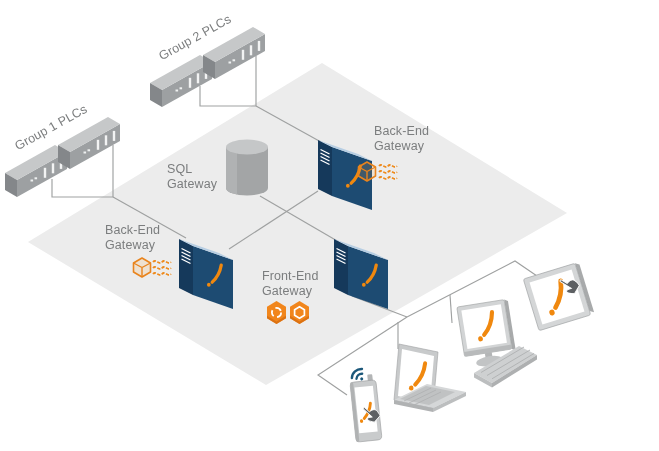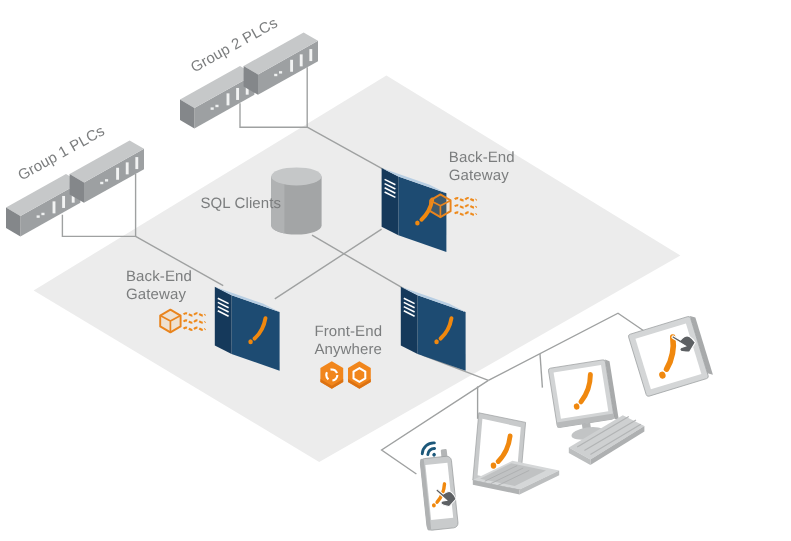--- a/index.html
+++ b/index.html
@@ -172,18 +172,18 @@
     <polygon points="27,-27 31,-24.5 31,25.5 27,23" fill="#a8aaab"></polygon>
     <rect x="-27" y="-27" width="54" height="54" rx="2" fill="#d4d6d7" stroke="#9da0a1" stroke-width="0.6"></rect>
     <rect x="-22" y="-22" width="44" height="44" fill="#ffffff"></rect>
     <use href="#igcheck" transform="translate(-2,1) scale(1.02)"></use>
     <use href="#hand" transform="translate(15,-7) rotate(-42) scale(1.15)"></use>
   </g>
 </svg>
 
 <div class="lbl rot" id="lbl-group1">Group 1 PLCs</div>
 <div class="lbl rot" id="lbl-group2">Group 2 PLCs</div>
-<div class="lbl" id="lbl-sql">SQL Clients</div>
+<div class="lbl" id="lbl-sql">SQL Gateway</div>
 <div class="lbl" id="lbl-beg-right">Back-End Gateway</div>
 <div class="lbl" id="lbl-beg-left">Back-End Gateway</div>
-<div class="lbl" id="lbl-feg">Front-End Anywhere</div>
+<div class="lbl" id="lbl-feg">Front-End Gateway</div>
 
 </div>
 
 </body></html>

